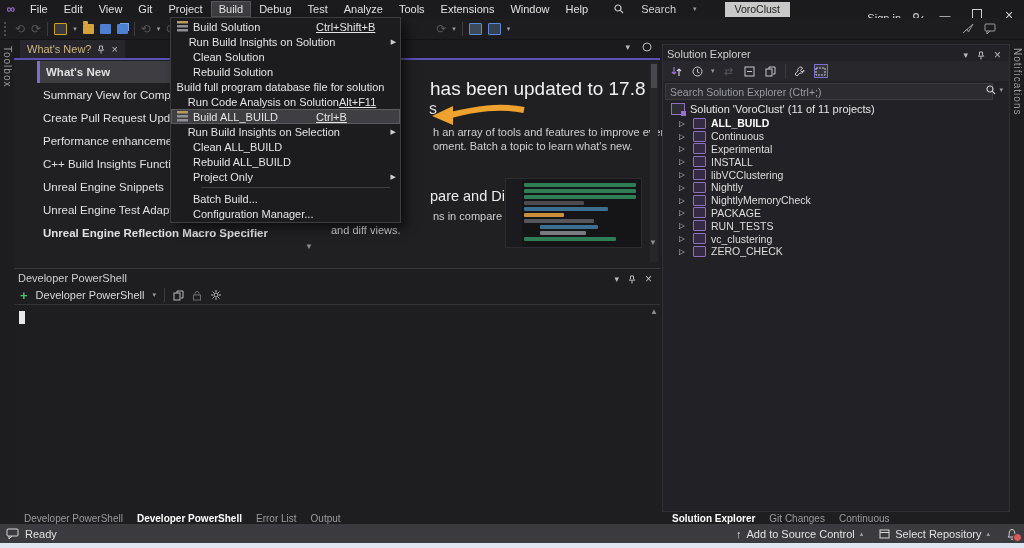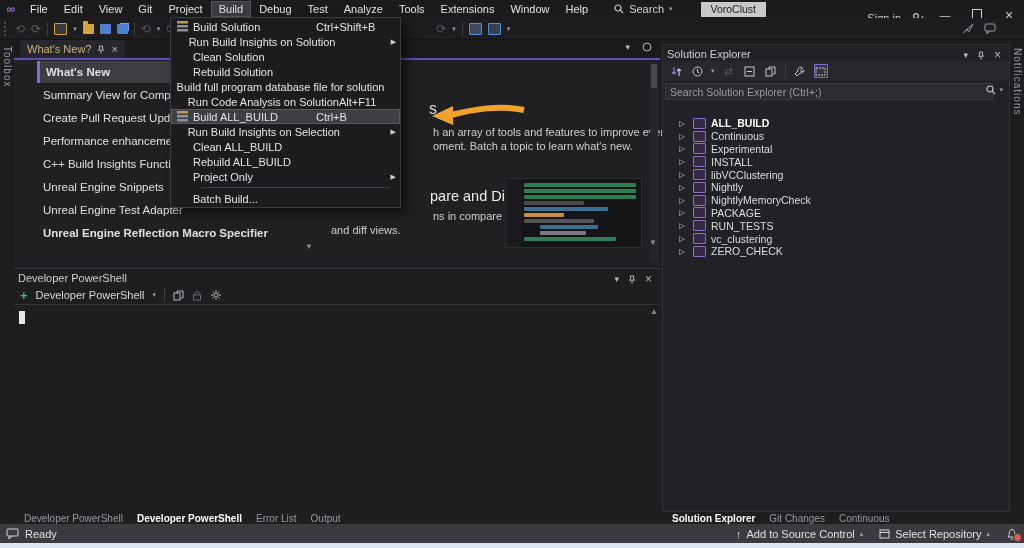--- a/index.html
+++ b/index.html
@@ -6,21 +6,21 @@
   .app{position:relative;width:1024px;height:548px;background:#1e1e20;overflow:hidden;
        font-family:"Liberation Sans",sans-serif;font-size:11px;color:#d8d8d8;-webkit-font-smoothing:antialiased;}
   .abs{position:absolute;}
 
   
   .titlebar{position:absolute;left:0;top:0;width:1024px;height:18px;background:#1b1b1e;display:flex;align-items:center;}
   .vslogo{width:22px;text-align:center;color:#9b6fd6;font-weight:bold;font-size:12px;}
   .menubar{display:flex;height:18px;align-items:center;}
   .menu-item{padding:0 8px;height:16px;line-height:16px;color:#e2e2e2;cursor:default;}
   .menu-item.active{background:#3d3d42;box-shadow:inset 0 0 0 1px #56565c;}
-  .tb-search{display:flex;align-items:center;gap:5px;margin-left:18px;color:#d2d2d2;}
+  .tb-search{display:flex;align-items:center;gap:17px;margin-left:18px;color:#d2d2d2;}
   .voroclust-badge{margin-left:28px;background:#c9c9c9;color:#1d1d1d;padding:1px 10px;height:13px;line-height:13px;font-size:10.5px;}
   .tb-right{position:absolute;right:0;top:6px;height:18px;display:flex;align-items:flex-end;gap:10px;padding-right:4px;}
   .winbtn{width:22px;text-align:center;color:#cfcfcf;font-size:11px;line-height:18px;}
   .restore-box{width:8px;height:8px;border:1px solid #cfcfcf;display:inline-block;margin-top:4px;}
 
   
   .toolbar{position:absolute;left:0;top:18px;width:1024px;height:22px;background:#1d1d20;border-bottom:1px solid #141416;display:flex;align-items:center;gap:6px;padding-left:4px;box-sizing:border-box;}
   .tsep{width:1px;height:14px;background:#3a3a3f;}
   .drag-dots{width:3px;height:14px;border-left:2px dotted #4c4c52;}
   .dim{color:#55555c;}
@@ -60,21 +60,21 @@
   .ctx-menu{position:absolute;left:170px;top:17px;width:231px;background:#1c1c1f;border:1px solid #3c3c41;box-shadow:5px 5px 10px rgba(0,0,0,.55);z-index:40;padding:1px 0;box-sizing:border-box;}
   .mrow{display:flex;align-items:center;height:15px;padding:0 4px;color:#e4e4e4;}
   .mrow.sel{background:#3e3e43;box-shadow:inset 0 0 0 1px #5a5a60;}
   .mrow.separator{height:7px;}
   .mrow.separator::after{content:"";flex:1;height:1px;background:#3f3f45;margin:0 6px 0 26px;}
   .mi-icon{width:18px;height:11px;}
   .mi-icon.vis{background:linear-gradient(#b99a5e,#b99a5e) 2px 0/11px 2.5px no-repeat,
                linear-gradient(#8f8f95,#8f8f95) 2px 4px/11px 2.5px no-repeat,
                linear-gradient(#8f8f95,#8f8f95) 2px 8px/11px 2.5px no-repeat;}
   .mi-label{flex:1;white-space:nowrap;}
-  .mi-shortcut{width:70px;white-space:nowrap;}
+  .mi-shortcut{width:70px;white-space:nowrap;text-decoration:underline;}
   .mi-arrow{width:10px;font-size:7px;color:#cfcfcf;visibility:hidden;text-align:right;}
   .mi-arrow.vis{visibility:visible;}
 
   .guide-arrow{position:absolute;left:427px;top:102px;z-index:60;}
 
   
   .terminal{position:absolute;left:14px;top:268px;width:646px;height:244px;background:#1e1e21;border-top:1px solid #3a3a40;}
   .panel-title{position:absolute;left:4px;top:3px;color:#cfcfcf;}
   .panel-icons{position:absolute;right:8px;top:3px;display:flex;gap:9px;align-items:center;color:#b9b9bf;font-size:9px;}
   .term-toolbar{position:absolute;left:0;top:17px;width:646px;height:19px;border-bottom:1px solid #333338;display:flex;align-items:center;gap:8px;padding-left:6px;box-sizing:border-box;}
@@ -222,20 +222,21 @@
           <div class="nav-item" style="position:static;margin:1px 0 1px 23px;">Summary View for Compare</div>
           <div class="nav-item" style="position:static;margin:1px 0 1px 23px;">Create Pull Request Updates</div>
           <div class="nav-item" style="position:static;margin:1px 0 1px 23px;">Performance enhancements</div>
           <div class="nav-item" style="position:static;margin:1px 0 1px 23px;">C++ Build Insights Functions</div>
           <div class="nav-item" style="position:static;margin:1px 0 1px 23px;">Unreal Engine Snippets</div>
           <div class="nav-item" style="position:static;margin:1px 0 1px 23px;">Unreal Engine Test Adapter</div>
           <div class="nav-item" style="position:static;margin:1px 0 1px 23px;font-weight:bold;">Unreal Engine Reflection Macro Specifier</div>
         </div>
       <span class="sb-arrow" style="left:291px;top:182px;">▼</span>
 
+      <div class="wn-head">has been updated to 17.8</div>
       <div class="wn-frag">s</div>
       <div class="wn-body" style="left:419px;top:66px;">h an array of tools and features to improve every</div>
       <div class="wn-body" style="left:419px;top:80px;">oment. Batch a topic to learn what's new.</div>
       <div class="sec-head">pare and Diff</div>
       <div class="wn-body" style="left:419px;top:150px;">ns in compare</div>
       <div class="wn-body" style="left:317px;top:164px;">and diff views.</div>
 
       <div class="codebox">
         <div class="ln"></div>
         <div class="crow" style="top:4px;width:112px;background:#2f7d54;"></div>
@@ -330,20 +331,26 @@
         
         
         
       </div>
       <div class="mrow">
         <span class="mi-icon"></span>
         <span class="mi-label">Batch Build...</span>
         <span class="mi-shortcut"></span>
         <span class="mi-arrow">▶</span>
       </div>
+      <div class="mrow">
+        <span class="mi-icon"></span>
+        <span class="mi-label">Configuration Manager...</span>
+        <span class="mi-shortcut"></span>
+        <span class="mi-arrow">▶</span>
+      </div>
     </div>
 
   <svg class="guide-arrow" width="100" height="28" viewBox="0 0 100 28">
     <path d="M97 8 C 72 3, 48 7, 24 13" fill="none" stroke-width="6" stroke="#efa32e"></path>
     <polygon points="26,4 26,23 5,14" fill="#efa32e"></polygon>
   </svg>
 
   <div class="terminal">
     <div class="panel-title">Developer PowerShell</div>
     <div class="panel-icons">
@@ -443,20 +450,24 @@
 
     <input class="se-search" readonly="" placeholder="Search Solution Explorer (Ctrl+;)" style="">
     <div class="se-search-icons">
       <svg width="10" height="10" viewBox="0 0 10 10">
           <circle cx="4" cy="4" r="3" fill="none" stroke="#c8c8c8" stroke-width="1.2"></circle>
           <line x1="6.2" y1="6.2" x2="9" y2="9" stroke="#c8c8c8" stroke-width="1.2"></line>
         </svg>
       <span class="caret">▾</span>
     </div>
 
+    <div class="sol-row">
+      <span class="sol-icn"></span>
+      <span>Solution 'VoroClust' (11 of 11 projects)</span>
+    </div>
 
     <div class="tree">
 
     <div class="trow bold">
           <span class="exp">▷</span>
           <span class="picn"></span>
           <span class="tlabel">ALL_BUILD</span>
         </div>
         <div class="trow">
           <span class="exp">▷</span>

